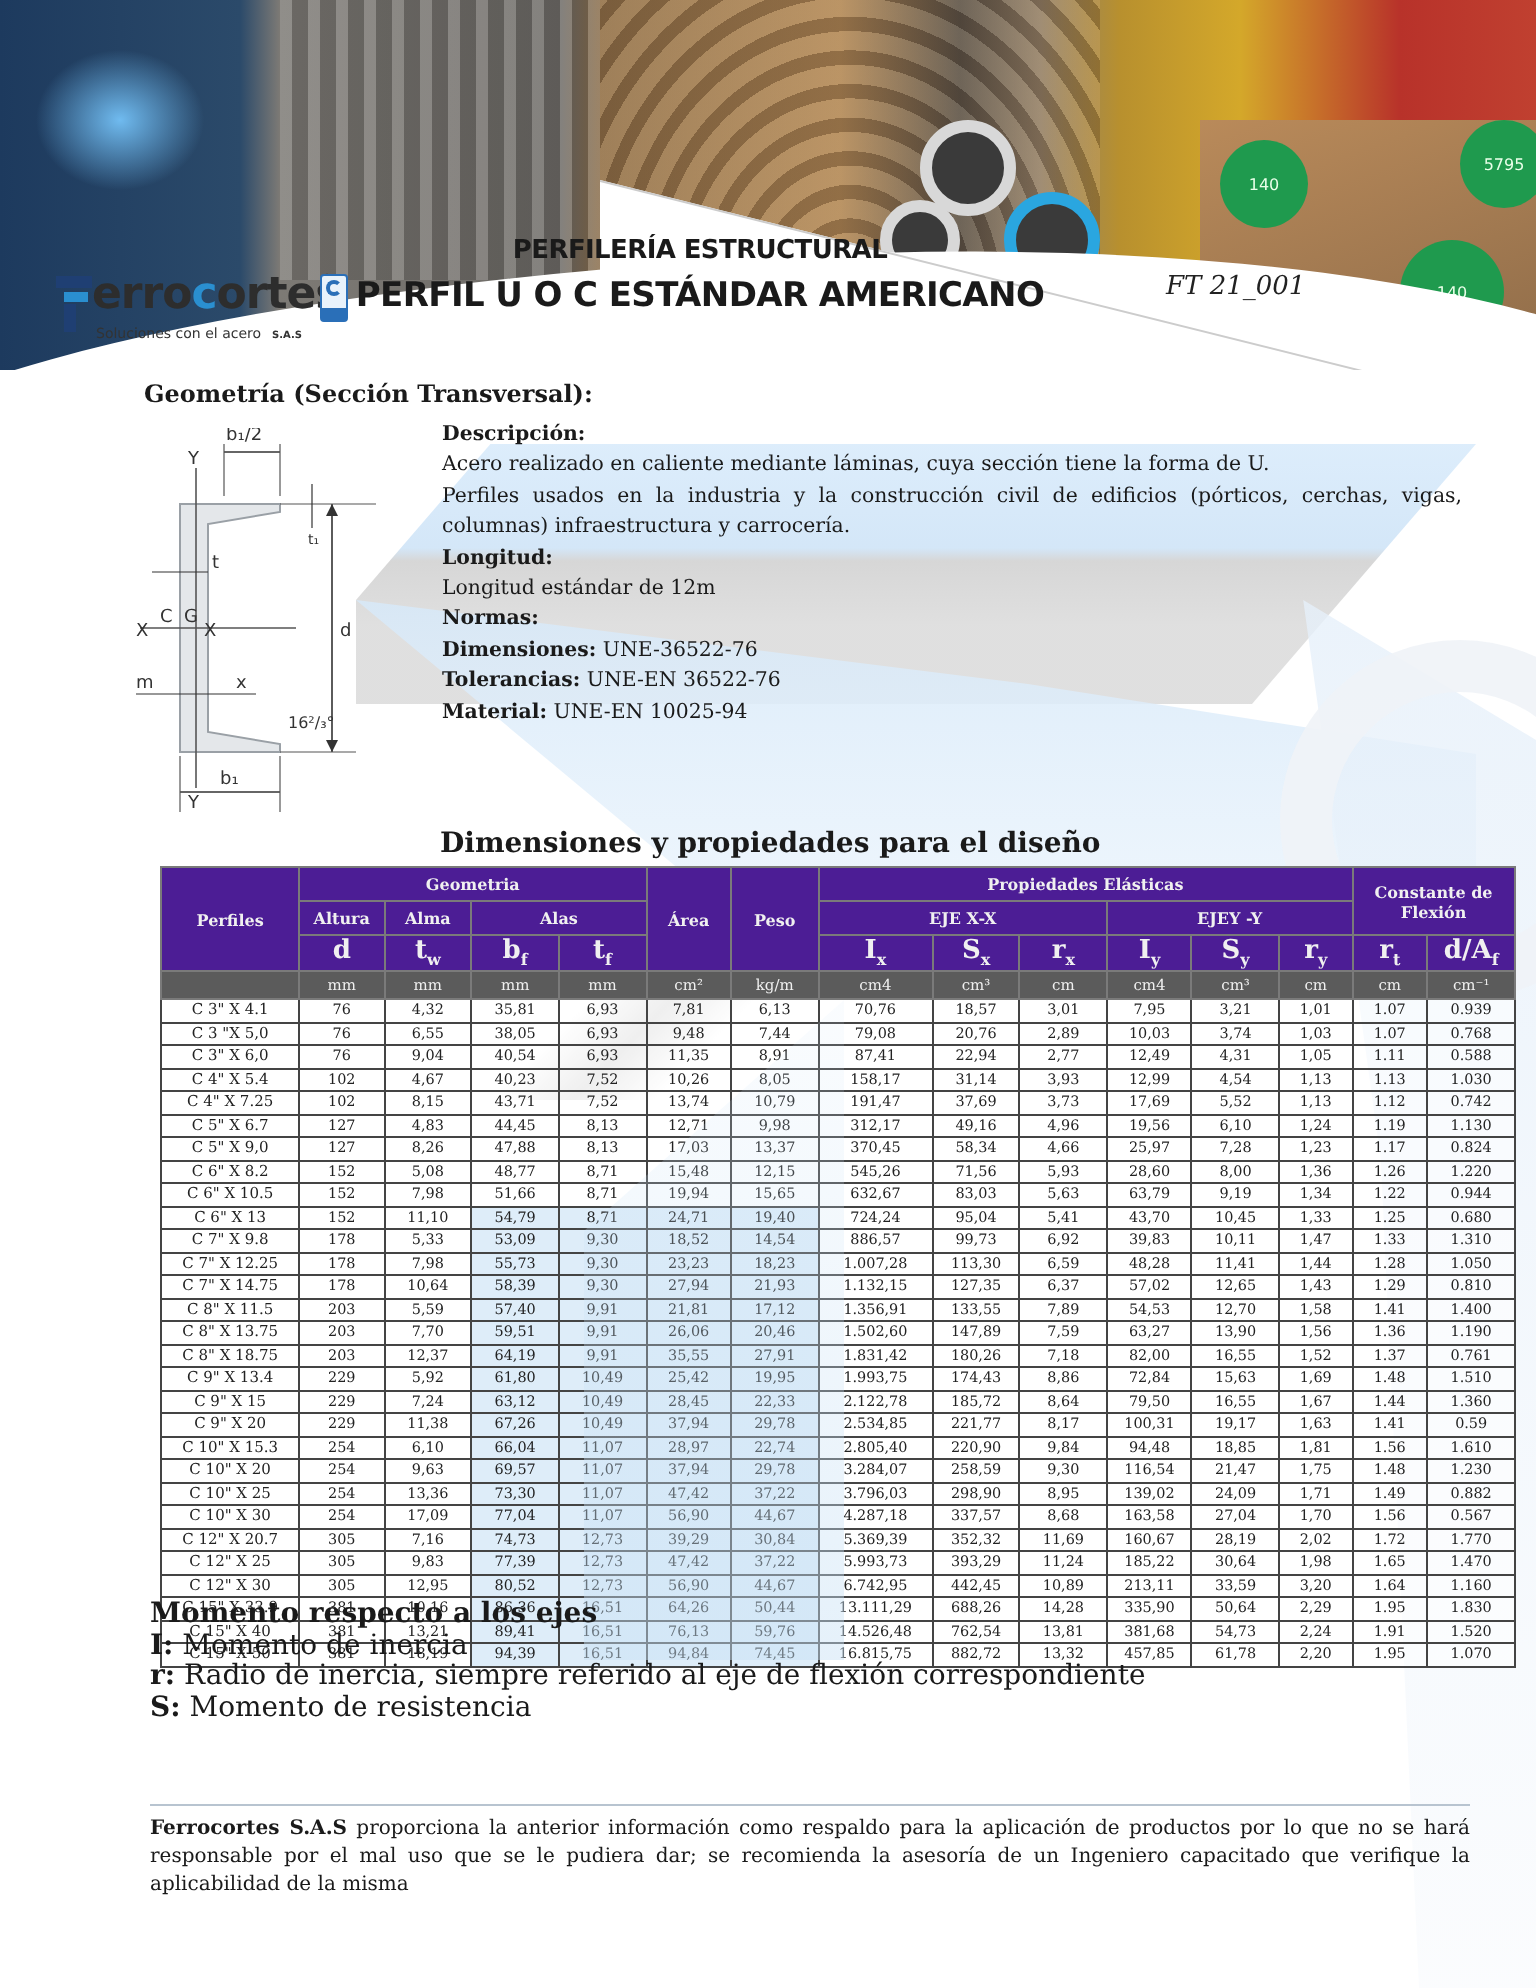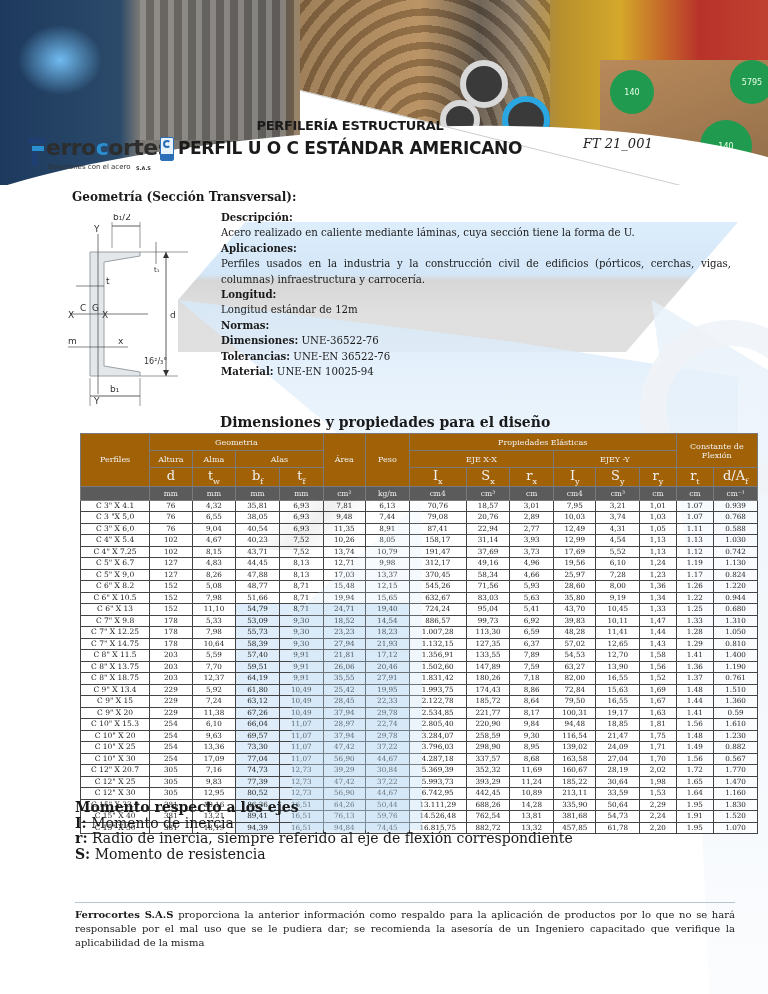--- a/index.html
+++ b/index.html
@@ -92,21 +92,21 @@
 
   .diagram { position: absolute; left: 68px; top: 214px; width: 150px; height: 198px; }
   .diagram svg { width: 150px; height: 198px; }
 
   .desc { position: absolute; left: 221px; top: 210px; width: 510px; font-family: "DejaVu Serif", serif; font-size: 10.2px; line-height: 15.4px; color: #1a1a1a; text-align: justify; }
   .desc .lbl { font-weight: bold; }
 
   
   .tbl-wrap { position: absolute; left: 80px; top: 433px; width: 678px; }
   table.props { border-collapse: collapse; width: 678px; table-layout: fixed; font-family: "DejaVu Serif", serif; }
-  table.props th { background: #a16207; color: #f0f0f0; font-weight: normal; font-size: 8px; border: 1px solid #7a7a7a; text-align: center; padding: 0; }
+  table.props th { background: #4c1d95; color: #f0f0f0; font-weight: bold; font-size: 8px; border: 1px solid #7a7a7a; text-align: center; padding: 0; }
   table.props th.sym { font-size: 13px; height: 18px; }
   table.props th.unit { font-size: 7.5px; height: 14px; background: #5b5b5b; font-weight: normal; }
   table.props th.grp { height: 17px; }
   table.props td { border: 1px solid #444; font-size: 7.2px; text-align: center; height: 11.5px; line-height: 10px; padding: 0; color: #222; background: rgba(255,255,255,0.55); white-space: nowrap; }
   table.props td.shade { background: rgba(200,225,245,0.6); }
   table.props td.perf { font-size: 7.5px; }
 
   .tbl-ribbon {
     position: absolute; left: 292px; top: 500px; width: 130px; height: 330px;
     background: linear-gradient(180deg, rgba(210,230,248,0.2), rgba(200,225,245,0.85));
@@ -216,21 +216,20 @@
     <line x1="22" y1="182" x2="72" y2="182" stroke="#333" stroke-width="0.8"></line>
     <line x1="22" y1="164" x2="22" y2="192" stroke="#555" stroke-width="0.6"></line>
     <line x1="72" y1="164" x2="72" y2="192" stroke="#555" stroke-width="0.6"></line>
     <text x="42" y="178">b₁</text>
   </svg>
 </div>
 
 <div class="desc">
   <div class="lbl">Descripción:</div>
   <div>Acero realizado en caliente mediante láminas, cuya sección tiene la forma de U.</div>
-  <div class="lbl">Aplicaciones:</div>
   <div>Perfiles usados en la industria y la construcción civil de edificios (pórticos, cerchas, vigas, columnas) infraestructura y carrocería.</div>
   <div class="lbl">Longitud:</div>
   <div>Longitud estándar de 12m</div>
   <div class="lbl">Normas:</div>
   <div><span class="lbl">Dimensiones:</span> <span>UNE-36522-76</span></div>
   <div><span class="lbl">Tolerancias:</span> <span>UNE-EN 36522-76</span></div>
   <div><span class="lbl">Material:</span> <span>UNE-EN 10025-94</span></div>
 </div>
 
 <div class="section-title dims-title">Dimensiones y propiedades para el diseño</div>
@@ -444,21 +443,21 @@
           <td class="perf">C 6" X 10.5</td>
           <td>152</td>
           <td>7,98</td>
           <td>51,66</td>
           <td>8,71</td>
           <td>19,94</td>
           <td>15,65</td>
           <td>632,67</td>
           <td>83,03</td>
           <td>5,63</td>
-          <td>35,80</td>
+          <td>63,79</td>
           <td>9,19</td>
           <td>1,34</td>
           <td>1.22</td>
           <td>0.944</td>
         </tr>
         <tr>
           <td class="perf">C 6" X 13</td>
           <td>152</td>
           <td>11,10</td>
           <td class="shade">54,79</td>
@@ -735,21 +734,21 @@
           <td>12,95</td>
           <td class="shade">80,52</td>
           <td class="shade">12,73</td>
           <td class="shade">56,90</td>
           <td class="shade">44,67</td>
           <td>6.742,95</td>
           <td>442,45</td>
           <td>10,89</td>
           <td>213,11</td>
           <td>33,59</td>
-          <td>1,53</td>
+          <td>3,20</td>
           <td>1.64</td>
           <td>1.160</td>
         </tr>
         <tr>
           <td class="perf">C 15" X 33.9</td>
           <td>381</td>
           <td>10,16</td>
           <td class="shade">86,36</td>
           <td class="shade">16,51</td>
           <td class="shade">64,26</td>

